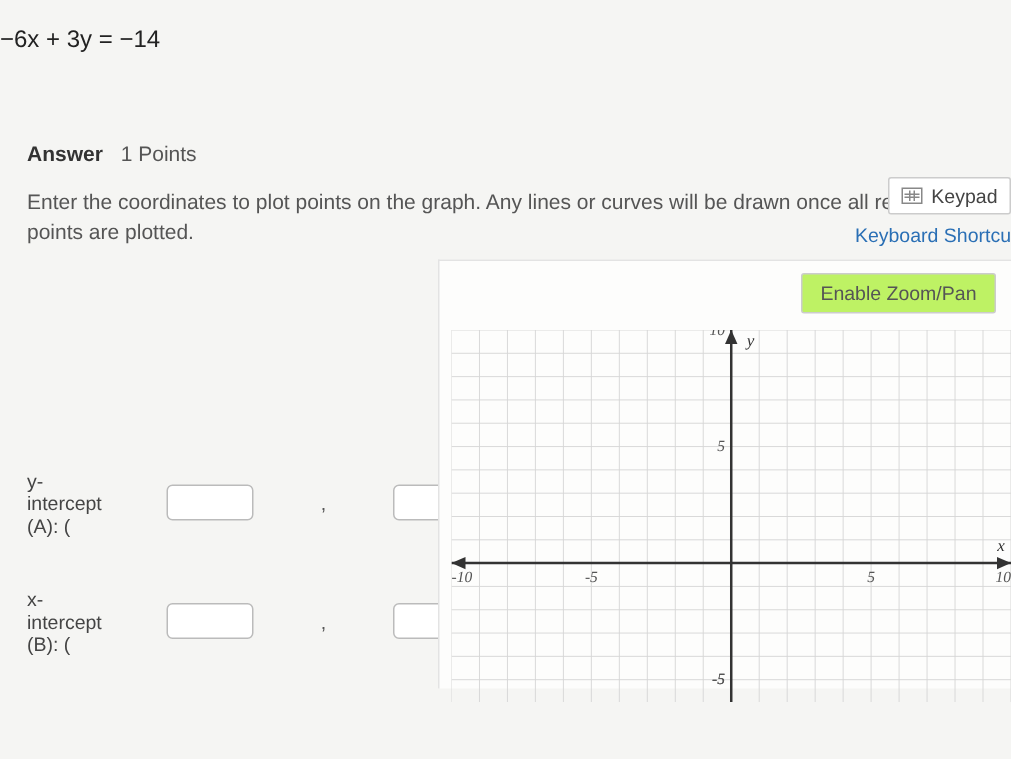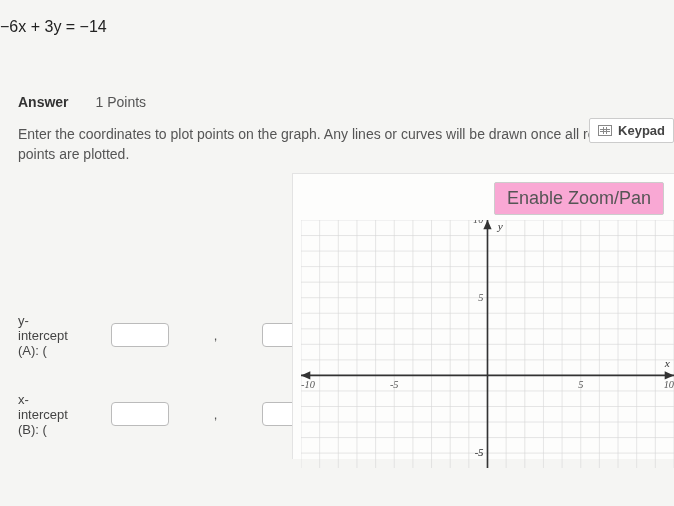--- a/index.html
+++ b/index.html
@@ -20,39 +20,38 @@
     color: #222;
   }
   .answer-row {
     display: flex;
     align-items: center;
     justify-content: space-between;
     padding: 0 0 0 18px;
     margin-top: 28px;
   }
   .answer-left { font-size: 14px; color: #555; }
-  .answer-left .bold { font-weight: bold; color: #333; margin-right: 23px; }
+  .answer-left .bold { font-weight: bold; color: #333; margin-right: 8px; }
   .keypad-stack {
     position: absolute;
     right: 0;
     top: 118px;
     text-align: right;
   }
   .keypad-btn {
     display: inline-flex;
     align-items: center;
     gap: 6px;
     border: 1px solid #ccc;
     background: #fff;
     padding: 4px 8px;
     font-size: 13px;
     color: #444;
     border-radius: 2px;
     cursor: pointer;
-    font-weight: bold;
   }
   .keypad-icon {
     display: inline-block;
     width: 14px; height: 11px;
     border: 1px solid #888;
     position: relative;
   }
   .keypad-icon::before {
     content: "";
     position: absolute;
@@ -110,23 +109,23 @@
     border: 1px solid #e3e3e3;
     border-right: none;
     border-bottom: none;
     background: #fdfdfc;
     height: 286px;
   }
   .zoom-btn {
     position: absolute;
     top: 8px; right: 10px;
     border: 1px solid #ccc;
-    background: #f9a8d4;
+    background: #bef264;
     padding: 5px 12px;
-    font-size: 18px;
+    font-size: 13px;
     color: #555;
     border-radius: 2px;
     cursor: pointer;
   }
   .plot {
     position: absolute;
     left: 8px;
     top: 46px;
     right: 0;
     bottom: 0;
@@ -144,20 +143,21 @@
     <span class="bold">Answer</span>
     <span>1 Points</span>
   </div>
 </div>
 
 <div class="keypad-stack">
   <button class="keypad-btn">
     <span class="keypad-icon"></span>
     <span>Keypad</span>
   </button>
+  <div class="kbd-shortcut">Keyboard Shortcu</div>
 </div>
 
 <div class="instr">Enter the coordinates to plot points on the graph. Any lines or curves will be drawn once all required points are plotted.</div>
 
 <div class="work">
   <div class="inputs-col">
 
     <div class="int-row">
       <span class="int-label">y-intercept (A): (</span>
       <input class="coord-input" value="" style="">

